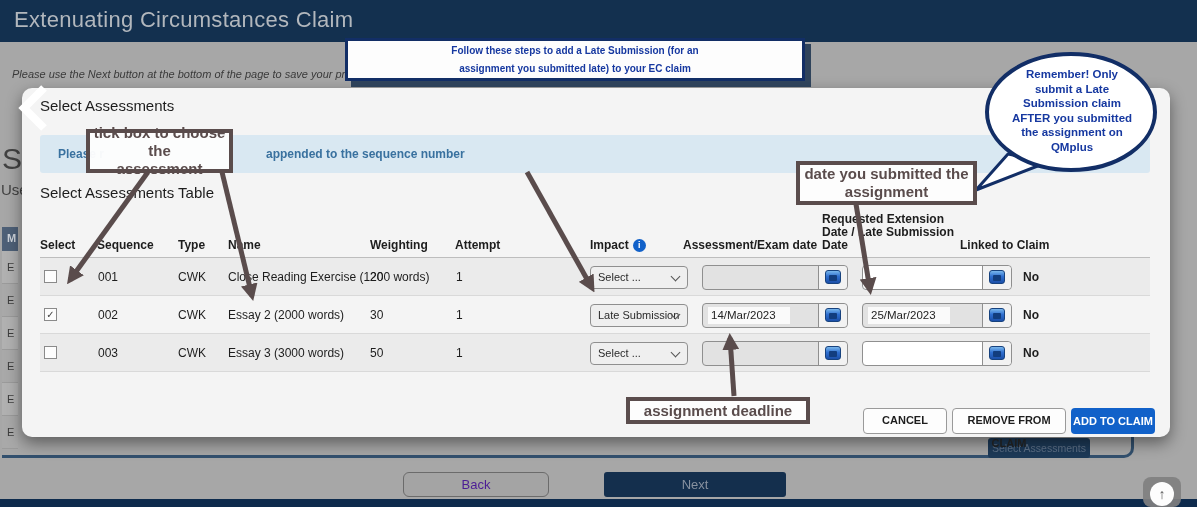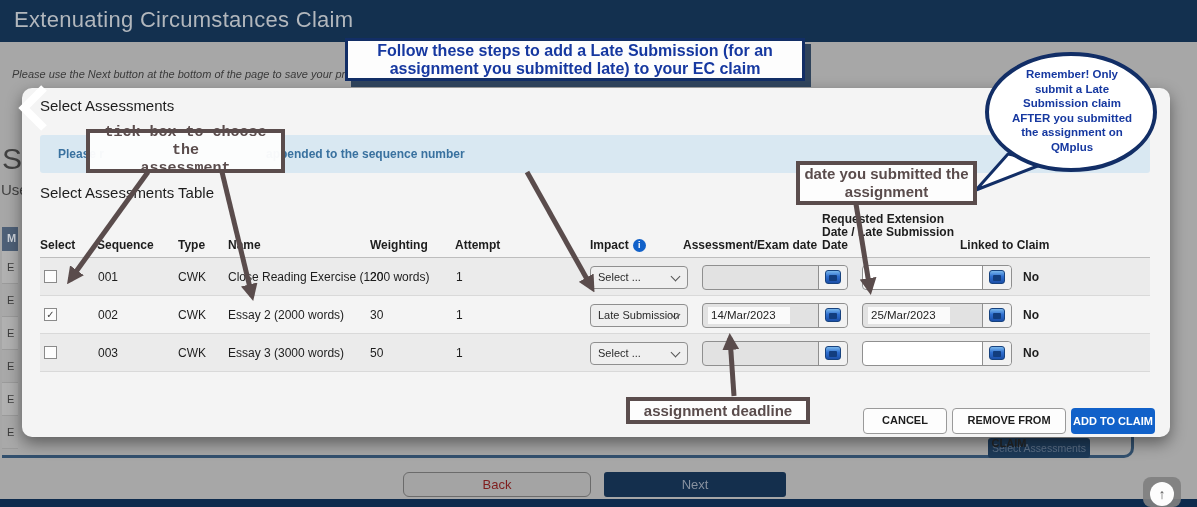--- a/index.html
+++ b/index.html
@@ -16,21 +16,21 @@
   .bg-frag { position:absolute; z-index:1; color:#424242; }
   .bg-s { left:2px; top:142px; font-size:30px; }
   .bg-use { left:1px; top:181px; font-size:15px; }
   .bg-mini-header { left:2px; top:227px; width:16px; height:24px; background:#4e6077; color:#cdd3da; font-size:11px; font-weight:bold; padding:5px 0 0 5px; }
   .bg-mini-rows { left:2px; top:251px; width:16px; }
   .bg-mini-row { height:33px; line-height:33px; padding-left:5px; font-size:11px; color:#3c3c3c; background:#b1b1b1; border-bottom:1px solid #9b9b9b; }
   .bg-mini-row:nth-child(even) { background:#a9a9a9; }
   .bg-table-outline { position:absolute; left:2px; top:400px; width:1132px; height:58px; border-right:3px solid #32506e; border-bottom:3px solid #32506e; border-bottom-right-radius:10px; z-index:1; }
   .bg-select-btn { position:absolute; left:988px; top:438px; width:102px; height:20px; background:#1d3a58; color:#5e7188; font-size:10.5px; text-align:center; line-height:20px; border-radius:3px; z-index:1; }
 
-  .back-btn { position:absolute; left:403px; top:472px; width:188px; height:25px; background:#a4a4a4; border:1px solid #6b6b6b; border-radius:6px; color:#7f1d1d; font-size:13px; text-align:center; line-height:23px; z-index:1; }
+  .back-btn { position:absolute; left:403px; top:472px; width:146px; height:25px; background:#a4a4a4; border:1px solid #6b6b6b; border-radius:6px; color:#4c1d95; font-size:13px; text-align:center; line-height:23px; z-index:1; }
   .next-btn { position:absolute; left:604px; top:472px; width:182px; height:25px; background:#142f4d; border-radius:3px; color:#87919f; font-size:13px; text-align:center; line-height:25px; z-index:1; }
   .bottom-strip { position:absolute; left:0; top:499px; width:1197px; height:8px; background:#0e2b4d; z-index:2; }
   .scroll-top { position:absolute; left:1143px; top:477px; width:38px; height:30px; background:rgba(128,128,128,.92); border-radius:8px; z-index:7; }
   .scroll-top .circle { position:absolute; left:7px; top:5px; width:24px; height:24px; background:#fdfdfd; border-radius:50%; text-align:center; line-height:24px; font-size:14px; font-weight:bold; color:#5a5a5a; }
 
   
   .modal { position:absolute; left:22px; top:88px; width:1148px; height:349px; background:#f4f4f4; border-radius:10px; box-shadow:0 6px 16px rgba(0,0,0,.45); z-index:2; }
   .modal-title { position:absolute; left:18px; top:9px; font-size:15px; color:#1d1d1d; }
   .info-bar { position:absolute; left:18px; top:47px; width:1110px; height:38px; background:#d9e8f2; border-radius:3px; }
   .info-bar span { position:absolute; top:12px; font-size:12px; font-weight:bold; color:#39719f; }
@@ -67,24 +67,24 @@
   .cal-icon::after { content:""; position:absolute; left:3px; top:4px; width:8px; height:6px; background:#123d7e; border-radius:1px; }
 
   .info-icon { display:inline-block; width:13px; height:13px; background:#1161c9; border-radius:50%; color:#fff; font-size:9px; font-weight:bold; text-align:center; line-height:13px; }
 
   .m-btn { position:absolute; top:320px; height:26px; border-radius:4px; font-size:11px; font-weight:bold; text-align:center; line-height:26px; }
   .btn-cancel { left:841px; width:84px; background:#fdfdfd; border:1.5px solid #9a9a9a; color:#1d1d1d; line-height:23px; }
   .btn-remove { left:930px; width:114px; background:#fdfdfd; border:1.5px solid #9a9a9a; color:#1d1d1d; line-height:23px; }
   .btn-add { left:1049px; width:84px; background:#1161c9; color:#fff; }
 
   
-  .callout { position:absolute; left:345px; top:38px; width:460px; height:43px; background:#fdfdfd; border:3px solid #122e66; box-shadow:6px 6px 0 rgba(18,42,72,.8); z-index:5; display:flex; align-items:center; justify-content:center; text-align:center; font-size:16px; font-weight:bold; color:#1638a0; white-space:pre-line; line-height:18px; }
+  .callout { position:absolute; left:345px; top:38px; width:460px; height:43px; background:#fdfdfd; border:3px solid #122e66; box-shadow:6px 6px 0 rgba(18,42,72,.8); z-index:5; display:flex; align-items:center; justify-content:center; text-align:center; font-size:10px; font-weight:bold; color:#1638a0; white-space:pre-line; line-height:18px; }
 
   .anno { position:absolute; background:rgba(253,253,253,.97); border:4px solid #5a4c4c; z-index:5; display:flex; align-items:center; justify-content:center; text-align:center; font-size:15px; font-weight:bold; color:#5a4c4c; white-space:pre-line; line-height:18px; }
-  .anno-tick { left:86px; top:129px; width:199px; height:44px;font-family:Liberation Mono, monospace; }
+  .anno-tick { left:86px; top:129px; width:147px; height:44px; }
   .anno-impact { left:439px; top:127px; width:185px; height:46px; }
   .anno-date { left:796px; top:161px; width:181px; height:44px; }
   .anno-deadline { left:626px; top:397px; width:184px; height:27px; }
 
   .overlay-svg { position:absolute; left:0; top:0; width:1197px; height:507px; z-index:4; pointer-events:none; }
   .bubble-text { position:absolute; left:999px; top:67px; width:146px; z-index:5; text-align:center; font-size:11.5px; font-weight:bold; color:#1638a0; white-space:pre-line; line-height:14.5px; }
   .white-chevron { position:absolute; left:0; top:0; z-index:6; pointer-events:none; }
 </style>
 </head>
 <body>

